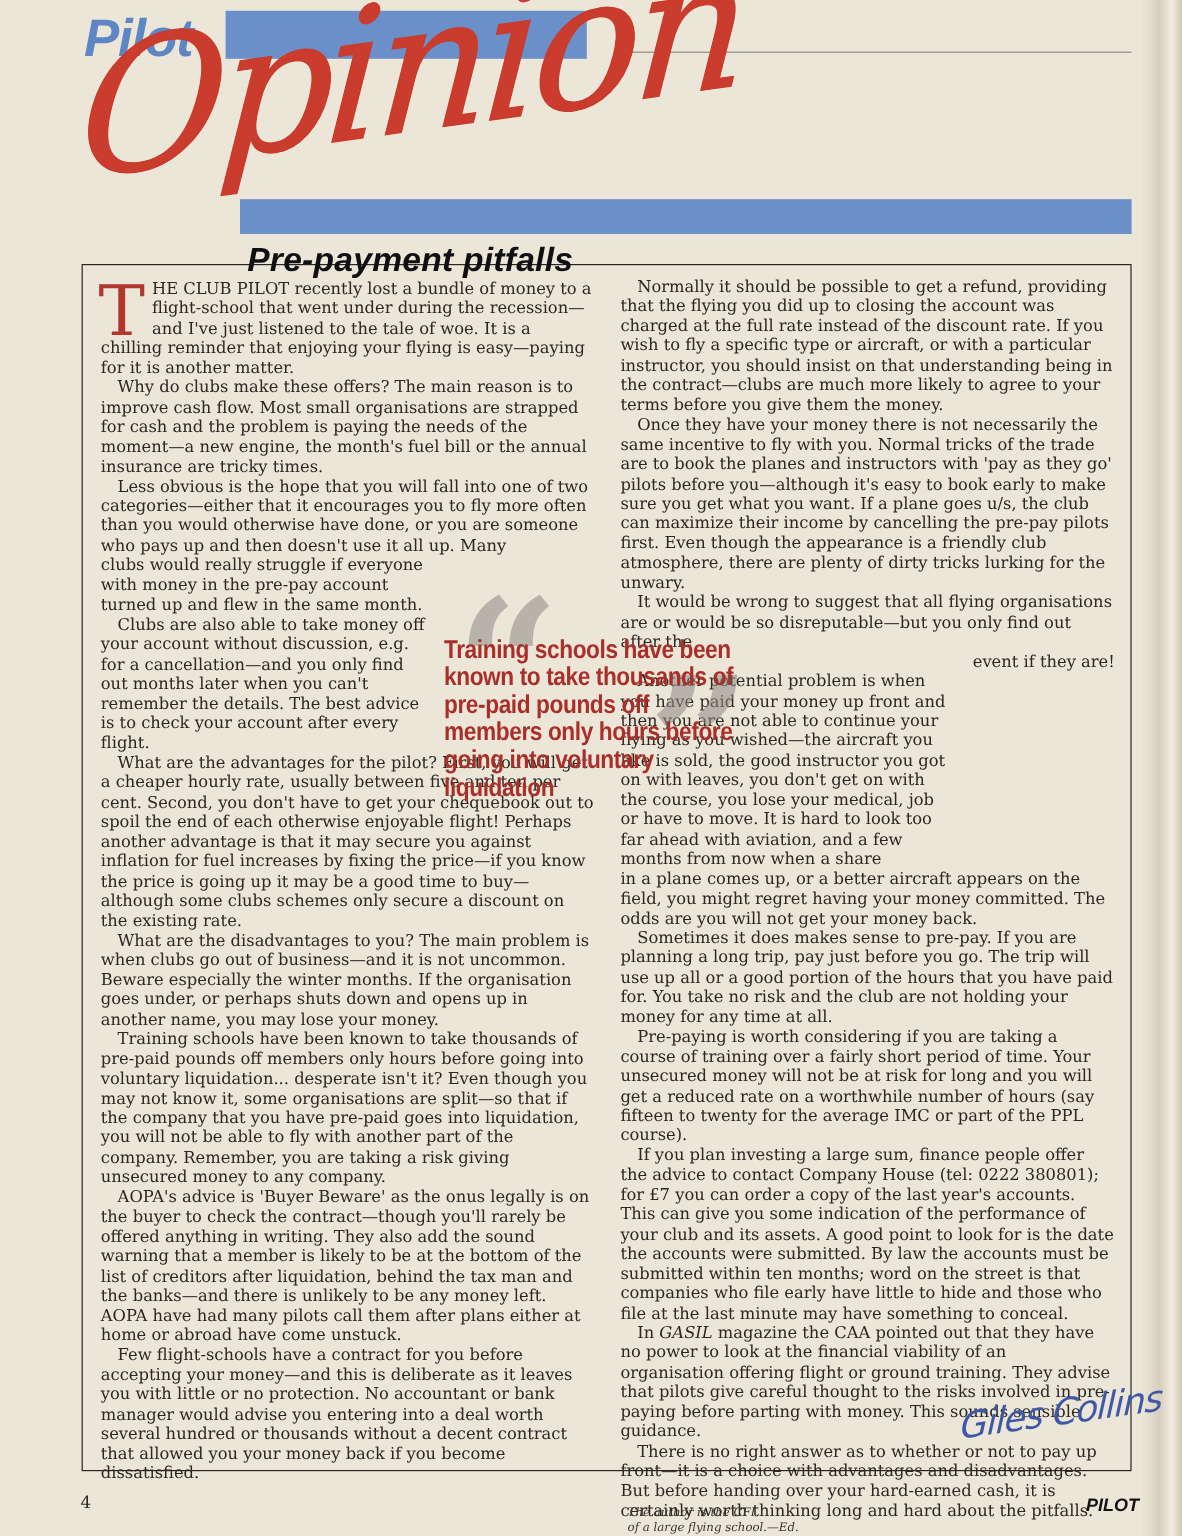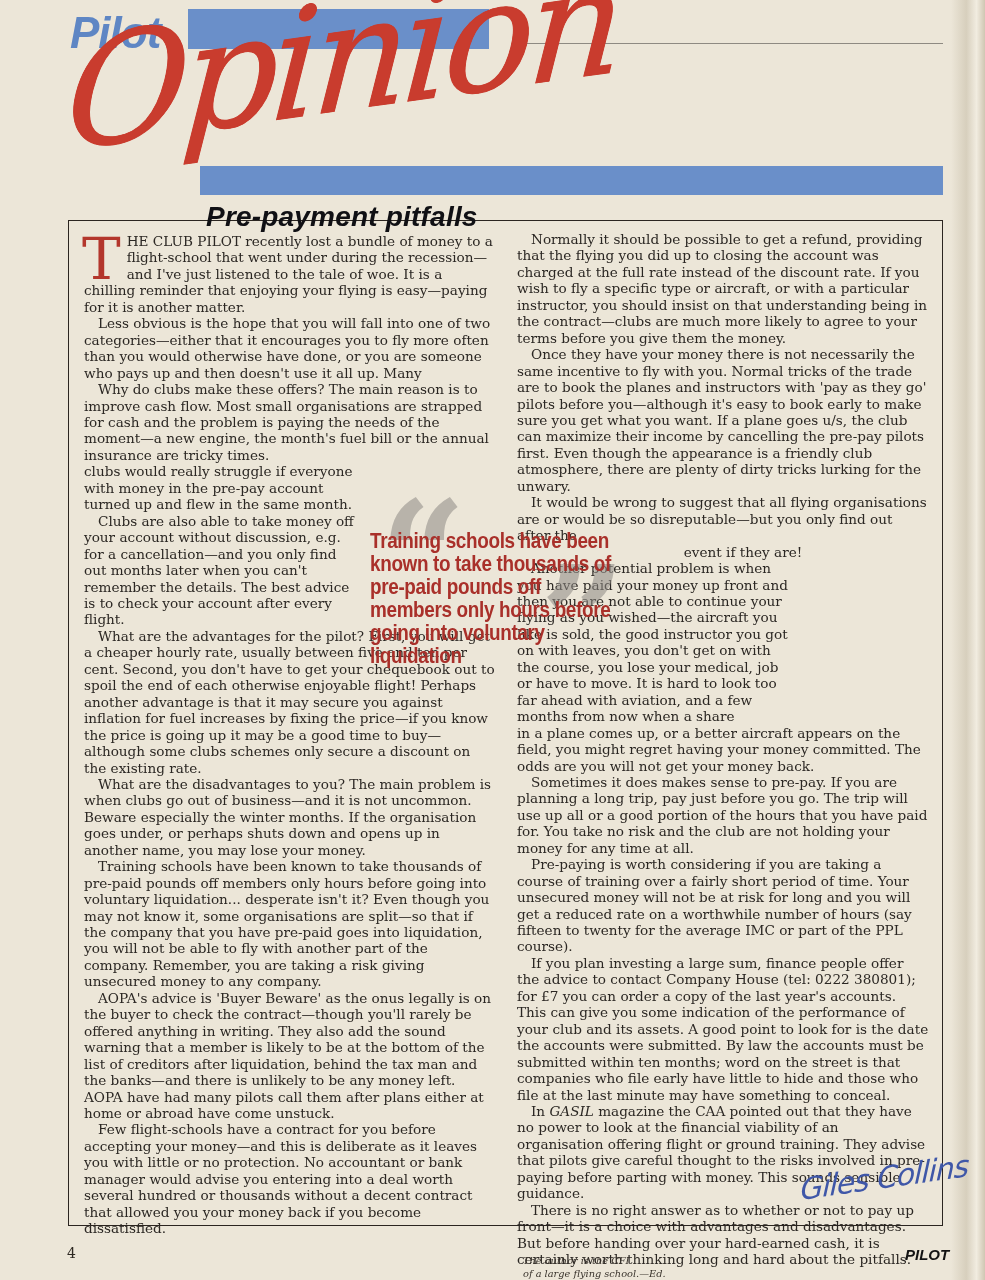--- a/index.html
+++ b/index.html
@@ -47,21 +47,21 @@
   .col p { margin:0; text-indent:14px; }
   .col p.noindent { text-indent:0; }
   .col-left { left:84px; top:233px; width:412px; }
   .col-right { left:517px; top:231px; width:412px; }
   .dropcap {
     float:left; font-family:"DejaVu Serif", serif; font-size:58px; line-height:46px;
     color:#b3362c; margin:3px 6px -2px -2px; font-weight:normal;
   }
   .wrap-left { width:270px; }
   .wrap-right { width:276px; margin-left:136px; }
-  .center-line { text-align:center; text-indent:0 !important; padding-left:40px; }
+  .center-line { text-align:right; text-indent:0 !important; padding-left:40px; }
   .pullquote {
     position:absolute; left:370px; top:530px; width:280px;
     font-family:"Liberation Sans", sans-serif; font-weight:bold;
     font-size:21.5px; line-height:23px; color:#a9302a; letter-spacing:-0.4px;
     transform:scaleX(0.88); transform-origin:left top; z-index:2;
   }
   .q-mark {
     position:absolute; font-family:"DejaVu Serif", serif; font-weight:bold;
     color:#8f8b86; opacity:0.55; z-index:1;
   }
@@ -95,22 +95,22 @@
 <div class="top-rule"></div>
 
 <div class="sub-bar"></div>
 <div class="sub-title">Pre-payment pitfalls</div>
 <div class="opinion-word">Opinion</div>
 
 <div class="frame"></div>
 
 <div class="col col-left">
   <p class="noindent"><span class="dropcap">T</span><span>HE CLUB PILOT recently lost a bundle of money to a flight-school that went under during the recession—and I've just listened to the tale of woe. It is a chilling reminder that enjoying your flying is easy—paying for it is another matter.</span></p>
+  <p>Why do clubs make these offers? The main reason is to improve cash flow. Most small organisations are strapped for cash and the problem is paying the needs of the moment—a new engine, the month's fuel bill or the annual insurance are tricky times.</p>
   <p>Less obvious is the hope that you will fall into one of two categories—either that it encourages you to fly more often than you would otherwise have done, or you are someone who pays up and then doesn't use it all up. Many</p>
-  <p>Why do clubs make these offers? The main reason is to improve cash flow. Most small organisations are strapped for cash and the problem is paying the needs of the moment—a new engine, the month's fuel bill or the annual insurance are tricky times.</p>
   <p class="noindent wrap-left">clubs would really struggle if everyone with money in the pre-pay account turned up and flew in the same month.</p>
   <p class="wrap-left">Clubs are also able to take money off your account without discussion, e.g. for a cancellation—and you only find out months later when you can't remember the details. The best advice is to check your account after every flight.</p>
   <p>What are the advantages for the pilot? First, you will get a cheaper hourly rate, usually between five and ten per cent. Second, you don't have to get your chequebook out to spoil the end of each otherwise enjoyable flight! Perhaps another advantage is that it may secure you against inflation for fuel increases by fixing the price—if you know the price is going up it may be a good time to buy—although some clubs schemes only secure a discount on the existing rate.</p>
   <p>What are the disadvantages to you? The main problem is when clubs go out of business—and it is not uncommon. Beware especially the winter months. If the organisation goes under, or perhaps shuts down and opens up in another name, you may lose your money.</p>
   <p>Training schools have been known to take thousands of pre-paid pounds off members only hours before going into voluntary liquidation... desperate isn't it? Even though you may not know it, some organisations are split—so that if the company that you have pre-paid goes into liquidation, you will not be able to fly with another part of the company. Remember, you are taking a risk giving unsecured money to any company.</p>
   <p>AOPA's advice is 'Buyer Beware' as the onus legally is on the buyer to check the contract—though you'll rarely be offered anything in writing. They also add the sound warning that a member is likely to be at the bottom of the list of creditors after liquidation, behind the tax man and the banks—and there is unlikely to be any money left. AOPA have had many pilots call them after plans either at home or abroad have come unstuck.</p>
   <p>Few flight-schools have a contract for you before accepting your money—and this is deliberate as it leaves you with little or no protection. No accountant or bank manager would advise you entering into a deal worth several hundred or thousands without a decent contract that allowed you your money back if you become dissatisfied.</p>
 </div>
 
 <div class="q-mark q-open">“</div>

